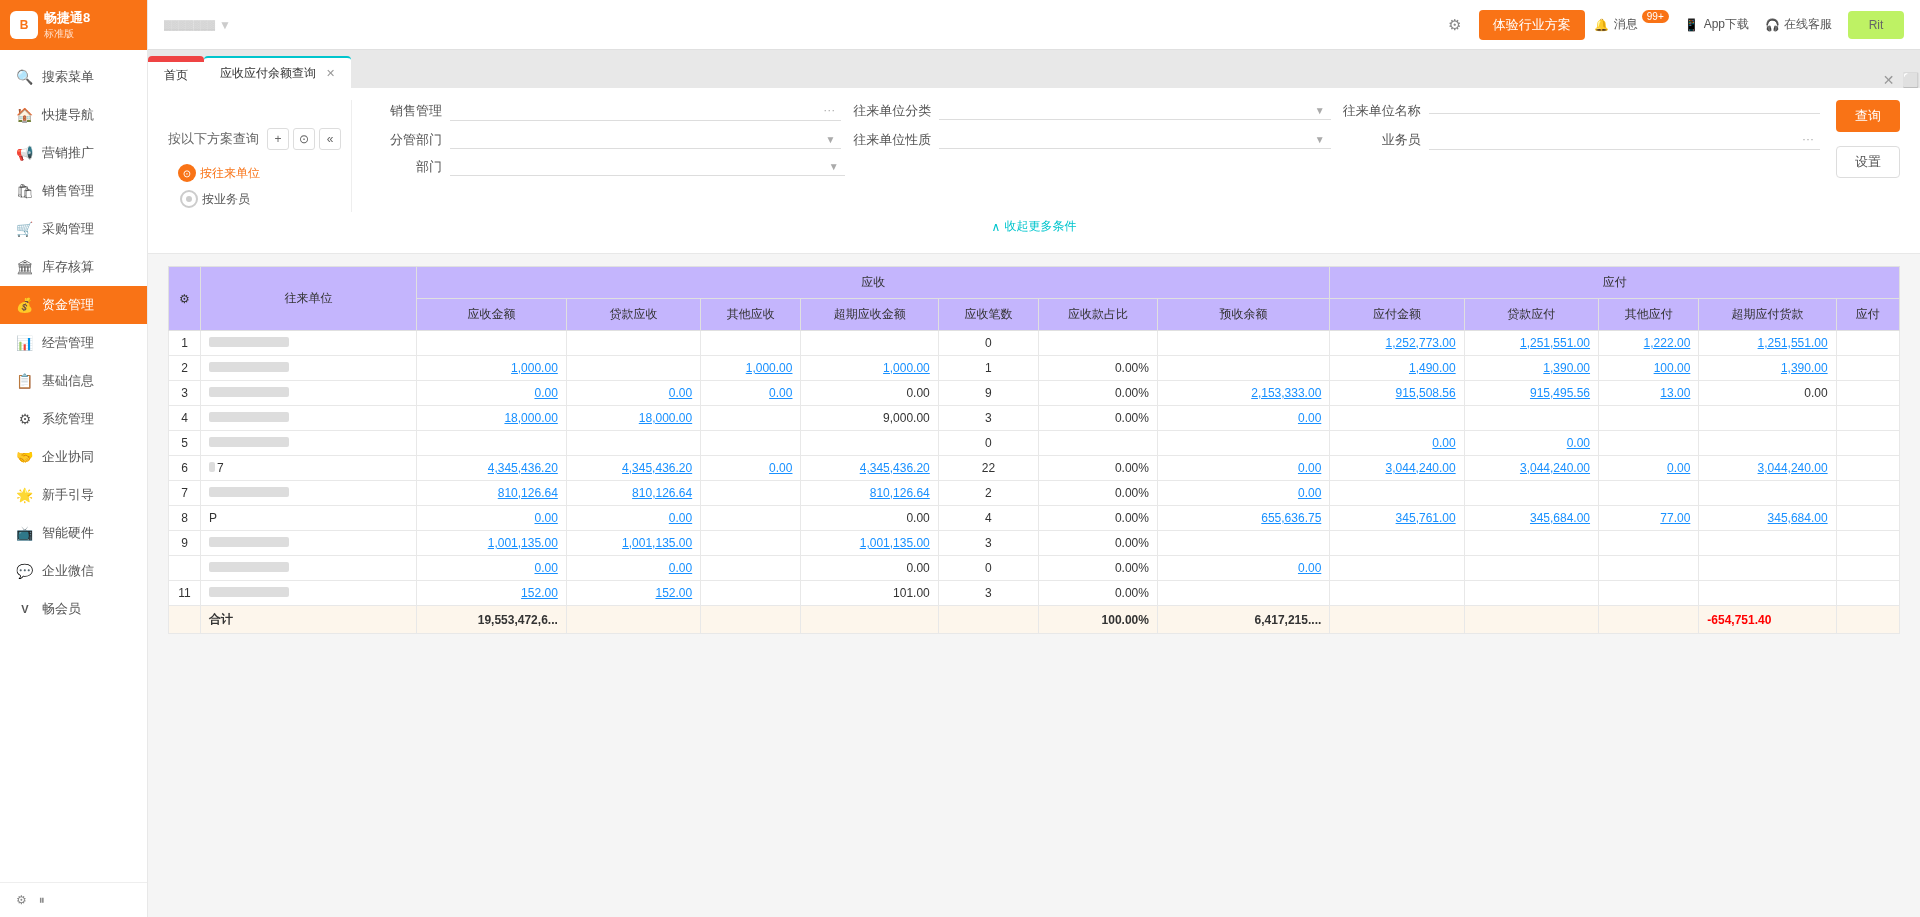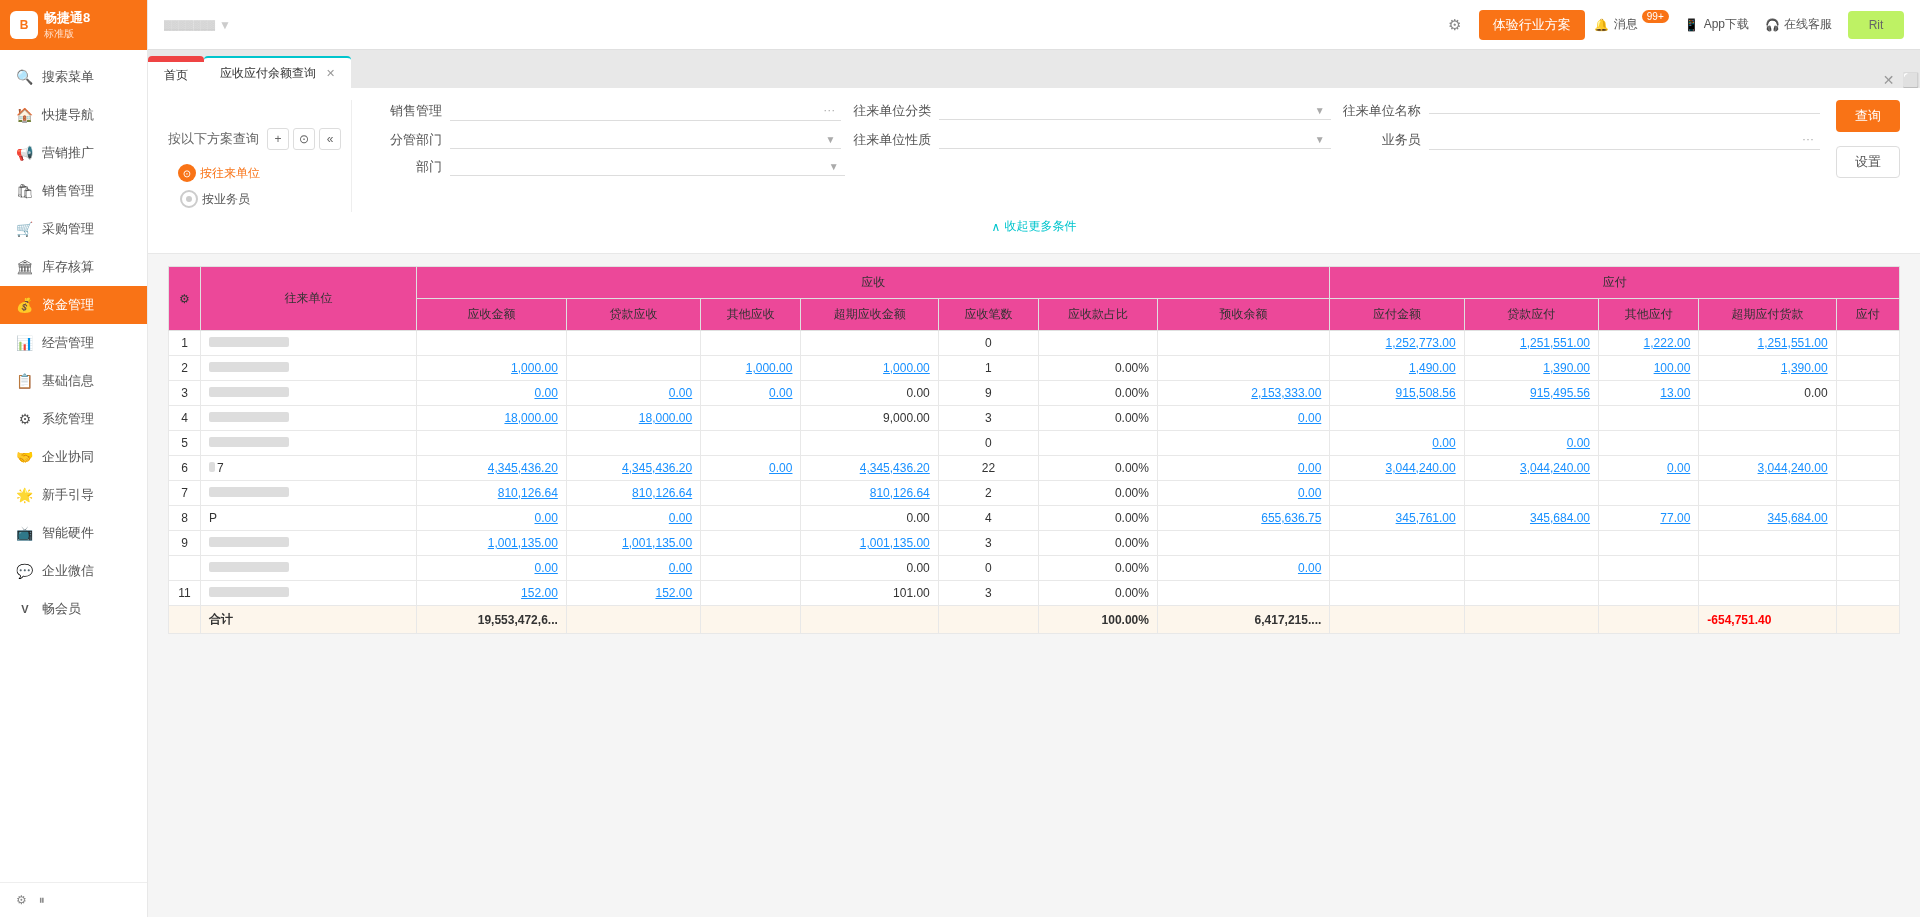--- a/index.html
+++ b/index.html
@@ -57,21 +57,21 @@
     .query-field { display: flex; align-items: center; gap: 8px; }
     .qf-label { color: #555; font-size: 13px; white-space: nowrap; width: 80px; text-align: right; }
     .qf-input { flex: 1; border: none; border-bottom: 1px solid #ddd; padding: 4px 6px; color: #333; display: flex; align-items: center; justify-content: space-between; }
     .qf-input-dots { color: #aaa; }
     .qf-chevron { color: #aaa; font-size: 10px; }
     .collapse-btn { display: flex; align-items: center; gap: 4px; color: #00c5cd; cursor: pointer; font-size: 13px; padding: 6px 20px; justify-content: center; }
 
     
     .table-area { flex: 1; padding: 12px 20px; overflow: auto; }
     .data-table { width: 100%; border-collapse: collapse; background: #fff; border: 1px solid #e0e0e0; }
-    .data-table th { background: #ec4899; border: 1px solid #e0e0e0; padding: 7px 8px; color: #333; font-weight: normal; text-align: center; font-size: 12px; white-space: nowrap; }
+    .data-table th { background: #c4b5fd; border: 1px solid #e0e0e0; padding: 7px 8px; color: #333; font-weight: normal; text-align: center; font-size: 12px; white-space: nowrap; }
     .data-table td { border: 1px solid #e8e8e8; padding: 5px 8px; color: #333; font-size: 12px; white-space: nowrap; }
     .data-table td.num { text-align: right; text-decoration: underline; color: #1890ff; cursor: pointer; }
     .data-table td.num-plain { text-align: right; }
     .data-table td.center { text-align: center; }
     .th-group { text-align: center; background: #f0f0f0; }
     .row-num { color: #999; text-align: center; }
     .footer-row td { background: #fdf6ec; font-weight: bold; color: #333; }
 
     .query-section-left { display: flex; align-items: flex-start; padding-right: 10px; border-right: 1px solid #eee; margin-right: 10px; }
     .query-section-right { flex: 1; }

